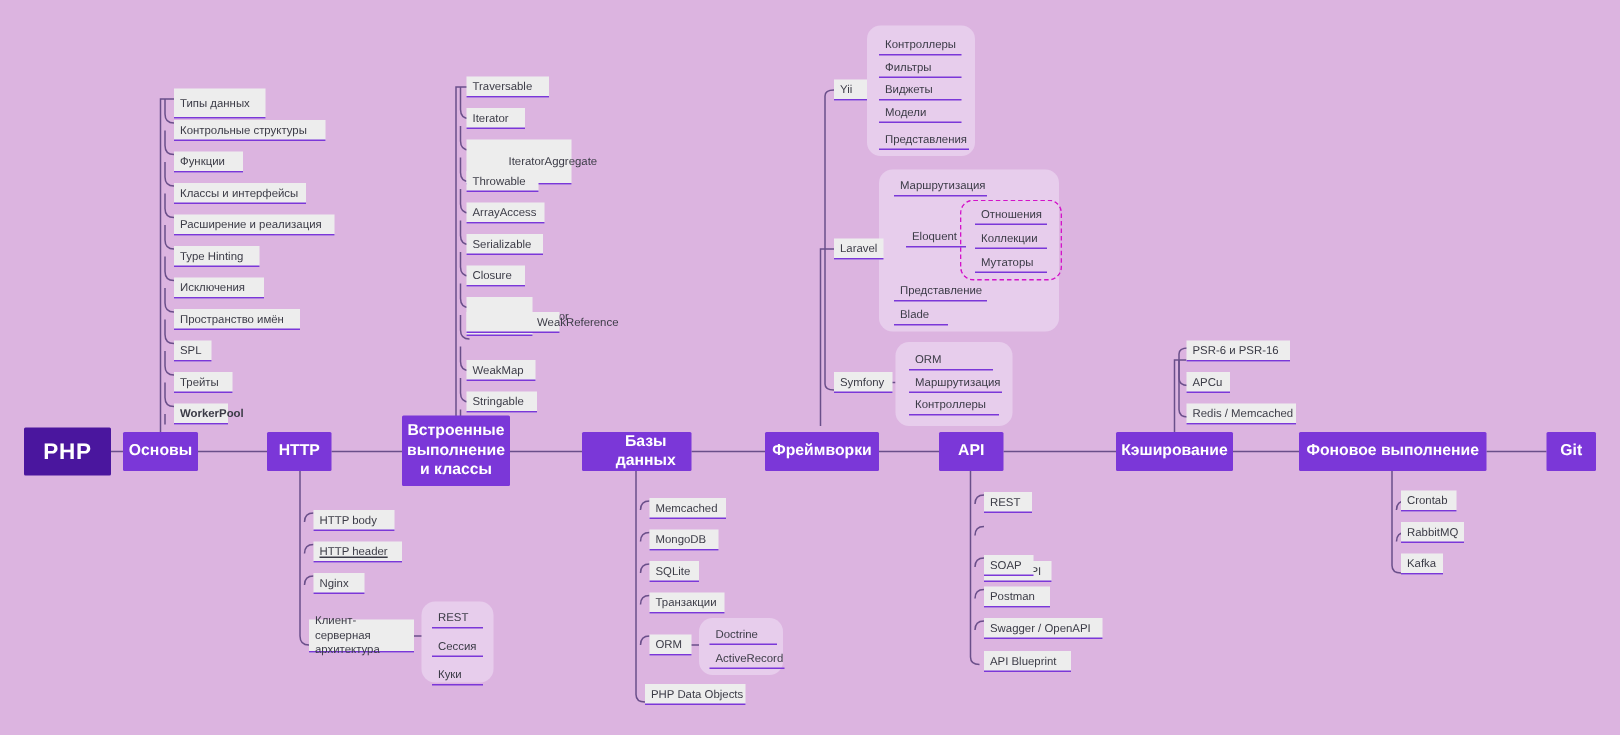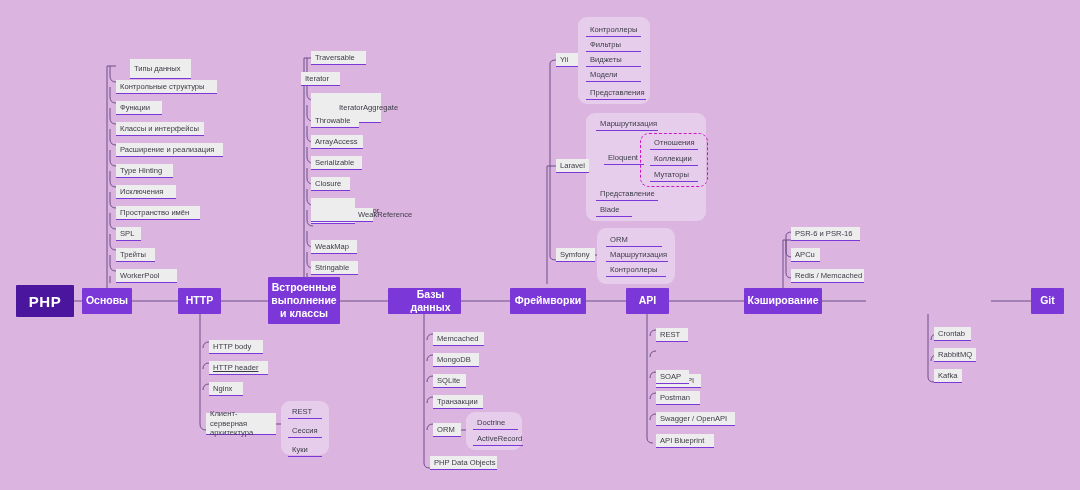--- a/index.html
+++ b/index.html
@@ -185,25 +185,28 @@
   </div>
   <div class="node spine" style="left:510px;top:288px;width:76px;height:26px;">
     <span>Фреймворки</span>
   </div>
   <div class="node spine" style="left:626px;top:288px;width:43px;height:26px;">
     <span>API</span>
   </div>
   <div class="node spine" style="left:744px;top:288px;width:78px;height:26px;">
     <span>Кэширование</span>
   </div>
+  <div class="node spine" style="left:866px;top:288px;width:125px;height:26px;">
+    <span>Фоновое выполнение</span>
+  </div>
   <div class="node spine" style="left:1031px;top:288px;width:33px;height:26px;">
     <span>Git</span>
   </div>
 
-  <div class="node leaf" style="left:116px;top:59px;width:61px;height:20px;margin-left:14px;">
+  <div class="node leaf" style="left:116px;top:59px;width:61px;height:20px;">
     <span>Типы данных</span>
     </div>
   <div class="node leaf" style="left:116px;top:80px;width:101px;height:14px;">
     <span>Контрольные структуры</span>
     </div>
   <div class="node leaf" style="left:116px;top:101px;width:46px;height:14px;">
     <span>Функции</span>
     </div>
   <div class="node leaf" style="left:116px;top:122px;width:88px;height:14px;">
     <span>Классы и интерфейсы</span>
@@ -219,21 +222,21 @@
     </div>
   <div class="node leaf" style="left:116px;top:206px;width:84px;height:14px;">
     <span>Пространство имён</span>
     </div>
   <div class="node leaf" style="left:116px;top:227px;width:25px;height:14px;">
     <span>SPL</span>
     </div>
   <div class="node leaf" style="left:116px;top:248px;width:39px;height:14px;">
     <span>Трейты</span>
     </div>
-  <div class="node leaf" style="left:116px;top:269px;width:61px;height:14px;">
+  <div class="node leaf" style="left:116px;top:269px;width:36px;height:14px;font-weight:bold;">
     <span>WorkerPool</span>
     </div>
 
   <div class="node leaf" style="left:209px;top:340px;width:54px;height:14px;">
     <span>HTTP body</span>
     </div>
   <div class="node leaf" style="left:209px;top:361px;width:59px;height:14px;text-decoration:underline;">
     <span>HTTP header</span>
     </div>
   <div class="node leaf" style="left:209px;top:382px;width:34px;height:14px;">
@@ -249,21 +252,21 @@
   <div class="node leaf plain" style="left:288px;top:424px;width:34px;height:14px;border-bottom:1.4px solid #7b37d8;">
     <span>Сессия</span>
     </div>
   <div class="node leaf plain" style="left:288px;top:443px;width:34px;height:14px;border-bottom:1.4px solid #7b37d8;">
     <span>Куки</span>
     </div>
 
   <div class="node leaf" style="left:311px;top:51px;width:55px;height:14px;">
     <span>Traversable</span>
     </div>
-  <div class="node leaf" style="left:301px;top:72px;width:39px;height:14px;">
+  <div class="node leaf" style="left:311px;top:72px;width:39px;height:14px;">
     <span>Iterator</span>
     </div>
   <div class="node leaf" style="left:311px;top:93px;width:70px;height:30px;padding-left:28px;">
     <span>IteratorAggregate</span>
     </div>
   <div class="node leaf" style="left:311px;top:114px;width:48px;height:14px;">
     <span>Throwable</span>
     </div>
   <div class="node leaf" style="left:311px;top:135px;width:52px;height:14px;">
     <span>ArrayAccess</span>

